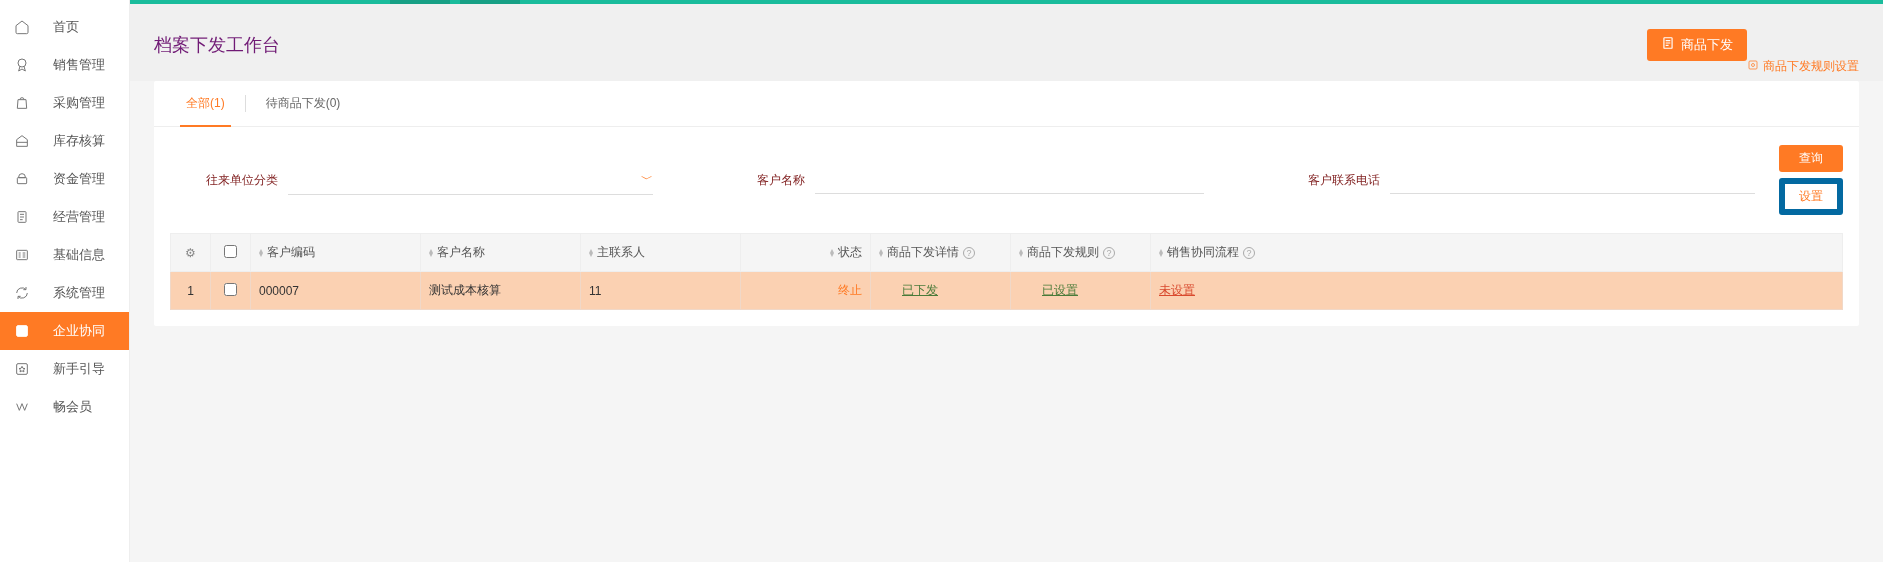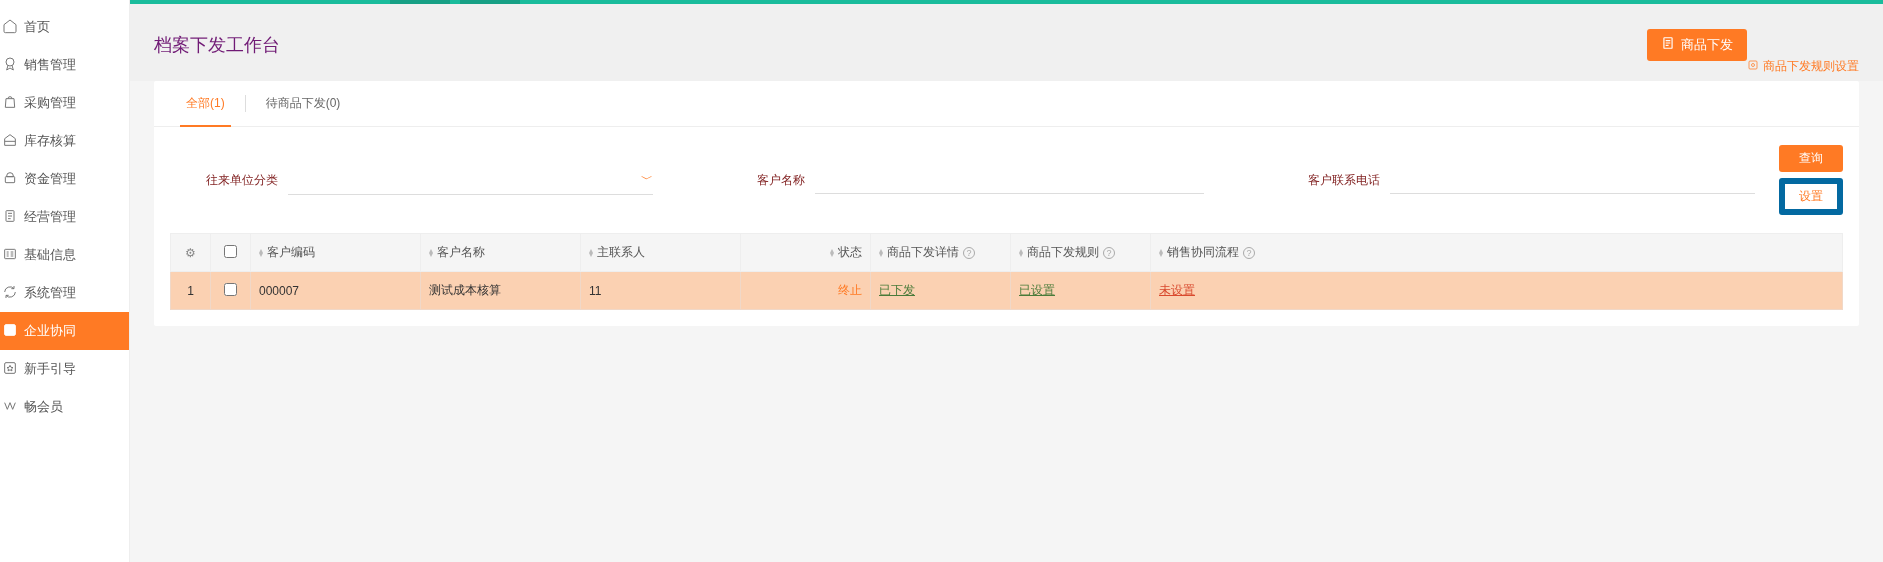--- a/index.html
+++ b/index.html
@@ -2,21 +2,21 @@
 <html><head>
 <meta charset="utf-8">
 <style>
 * { box-sizing: border-box; margin: 0; padding: 0; }
 body { font-family: "Microsoft YaHei", Arial, sans-serif; font-size: 12px; color: #333; background: #fff; }
 
 .app { display: flex; width: 1883px; height: 562px; }
 
 
 .sidebar { width: 130px; background: #fff; border-right: 1px solid #eee; padding-top: 8px; }
-.sidebar-item { display: flex; padding: 10px 2px; cursor: pointer; color: #555; gap: 6px; }
+.sidebar-item { display: flex; align-items: center; padding: 10px 14px; cursor: pointer; color: #555; gap: 23px; }
 .sidebar-item.active { background: #ff7a24; color: #fff; }
 .sidebar-item .icon { width: 16px; height: 16px; display: inline-flex; align-items: center; justify-content: center; flex-shrink: 0; }
 .sidebar-item .icon svg { width: 16px; height: 16px; }
 .sidebar-item.active .icon svg { stroke: #fff; fill: #fff; }
 .sidebar-item span.label { font-size: 13px; }
 
 
 .main { flex: 1; background: #f5f5f5; display: flex; flex-direction: column; }
 
 
@@ -62,21 +62,21 @@
 tbody td { padding: 10px 8px; border: 1px solid #f0d8c8; background: #fbd1b2; }
 tbody td.center { text-align: center; }
 tbody td.right { text-align: right; }
 .sort-icon { display: inline-flex; flex-direction: column; vertical-align: middle; margin-right: 4px; line-height: 4px; }
 .sort-icon::before { content: "▴"; color: #bbb; font-size: 8px; }
 .sort-icon::after { content: "▾"; color: #bbb; font-size: 8px; }
 .help { display: inline-block; width: 12px; height: 12px; border: 1px solid #aaa; border-radius: 50%; text-align: center; line-height: 11px; font-size: 9px; color: #aaa; margin-left: 4px; cursor: help; }
 .gear { color: #888; cursor: pointer; }
 .checkbox { width: 13px; height: 13px; }
 .status-stop { color: #ff7a24; }
-.link-u { color: #4a7b3a; text-decoration: underline; cursor: pointer; }
+.link-u { color: #4a7b3a; text-decoration: underline; cursor: pointer; margin-left: 23px; }
 .link-red { color: #d94a2e; text-decoration: underline; cursor: pointer; }
 </style>
 </head>
 <body>
 
 <div class="app">
 
   <div class="sidebar">
     <div class="sidebar-item">
       <span class="icon">

